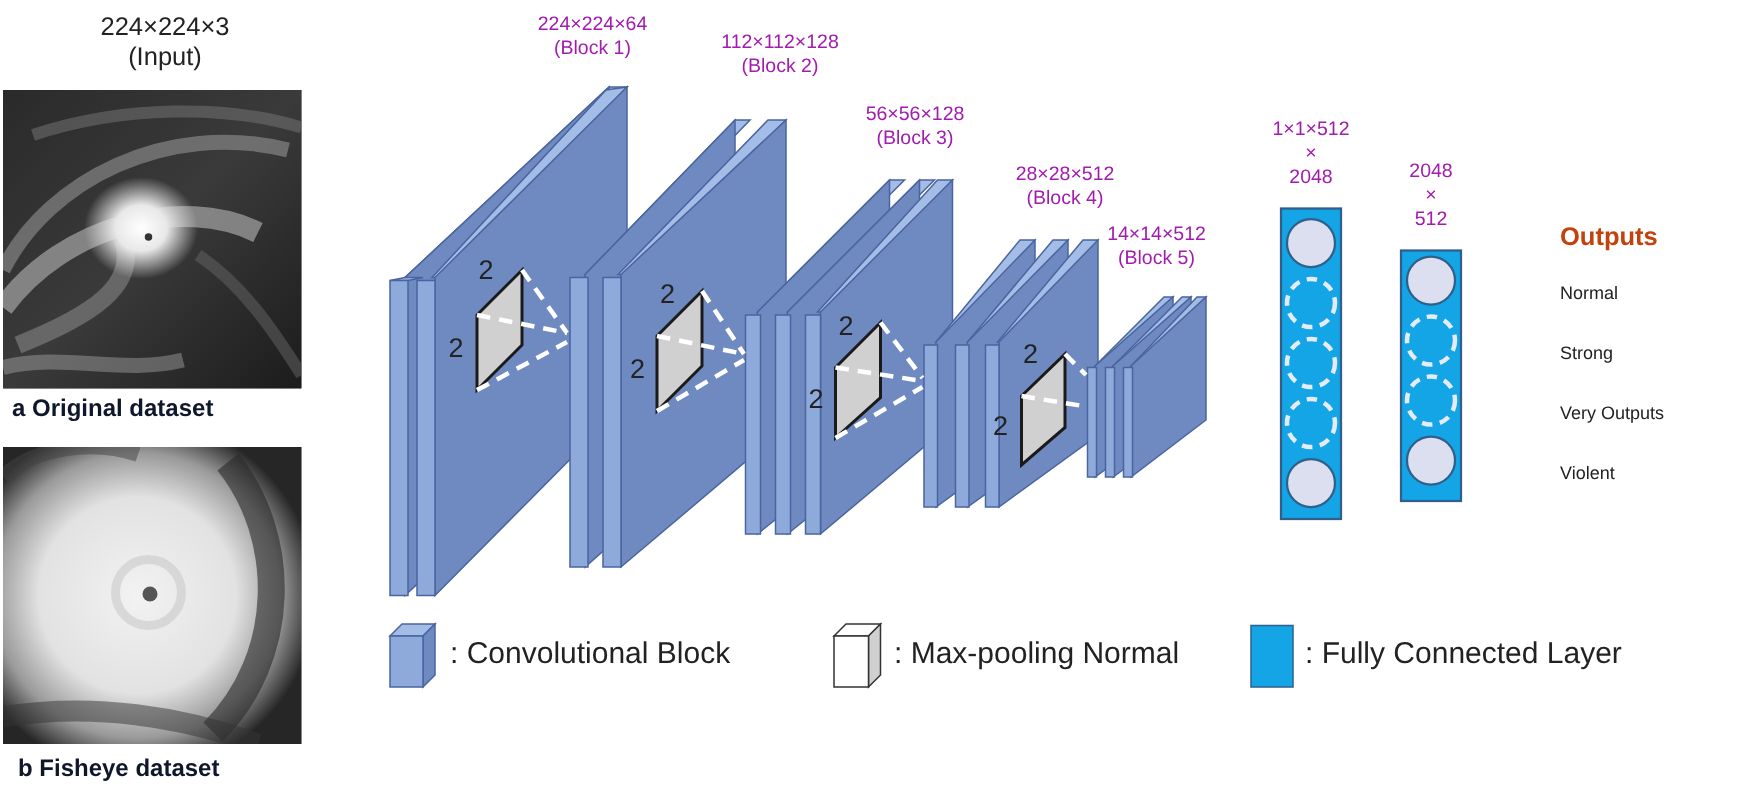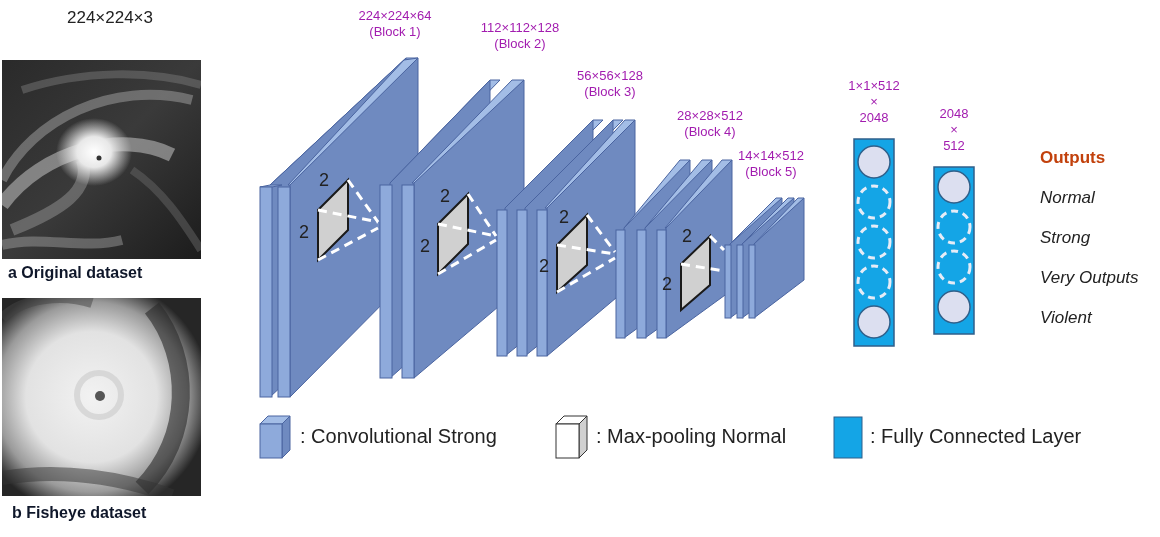--- a/index.html
+++ b/index.html
@@ -3,29 +3,30 @@
 <meta charset="utf-8">
 <style>
   html, body { margin:0; padding:0; background:#ffffff; }
   body { width:1160px; height:537px; position:relative; overflow:hidden; font-family:"Liberation Sans", sans-serif; color:#222; }
   .abs { position:absolute; }
   .lbl-sm { font-size:13px; text-align:center; line-height:16px; color:#a21caf; white-space:nowrap; }
   .caption { font-size:16px; font-weight:bold; color:#0f172a; white-space:nowrap; }
   .input-title { font-size:17px; text-align:center; line-height:20px; color:#222; }
   .sat { position:absolute; overflow:hidden; }
   .out-head { font-size:17px; font-weight:bold; color:#c2410c; }
-  .out-item { font-size:17px; color:#222;font-style:italic; }
+  .out-item { font-size:12px; color:#222; }
   .legend-text { font-size:20px; color:#222; white-space:nowrap; }
   svg { position:absolute; left:0; top:0; }
 </style>
 </head>
 <body>
 
 <div class="abs input-title" style="left:20px; top:8px; width:180px;">
   <div>224×224×3</div>
+  <div>(Input)</div>
 </div>
 
 <div class="sat" style="left:2px; top:60px; width:199px; height:199px; background:#1b1b1b;">
   <svg width="199" height="199" viewBox="0 0 199 199">
     <defs>
       <radialGradient id="eyeA" cx="0.5" cy="0.5" r="0.5">
         <stop offset="0" stop-color="#ffffff"></stop>
         <stop offset="0.45" stop-color="#e8e8e8"></stop>
         <stop offset="1" stop-color="#e0e0e0" stop-opacity="0"></stop>
       </radialGradient>
@@ -234,15 +235,15 @@
   <div>×</div>
   <div>512</div>
 </div>
 
 <div class="abs out-head" style="left:1040px; top:148px;">Outputs</div>
 <div class="abs out-item" style="left:1040px; top:188px;">Normal</div>
 <div class="abs out-item" style="left:1040px; top:228px;">Strong</div>
 <div class="abs out-item" style="left:1040px; top:268px;">Very Outputs</div>
 <div class="abs out-item" style="left:1040px; top:308px;">Violent</div>
 
-<div class="abs legend-text" style="left:300px; top:425px;">: Convolutional Strong</div>
+<div class="abs legend-text" style="left:300px; top:425px;">: Convolutional Block</div>
 <div class="abs legend-text" style="left:596px; top:425px;">: Max-pooling Normal</div>
 <div class="abs legend-text" style="left:870px; top:425px;">: Fully Connected Layer</div>
 
 </body></html>

